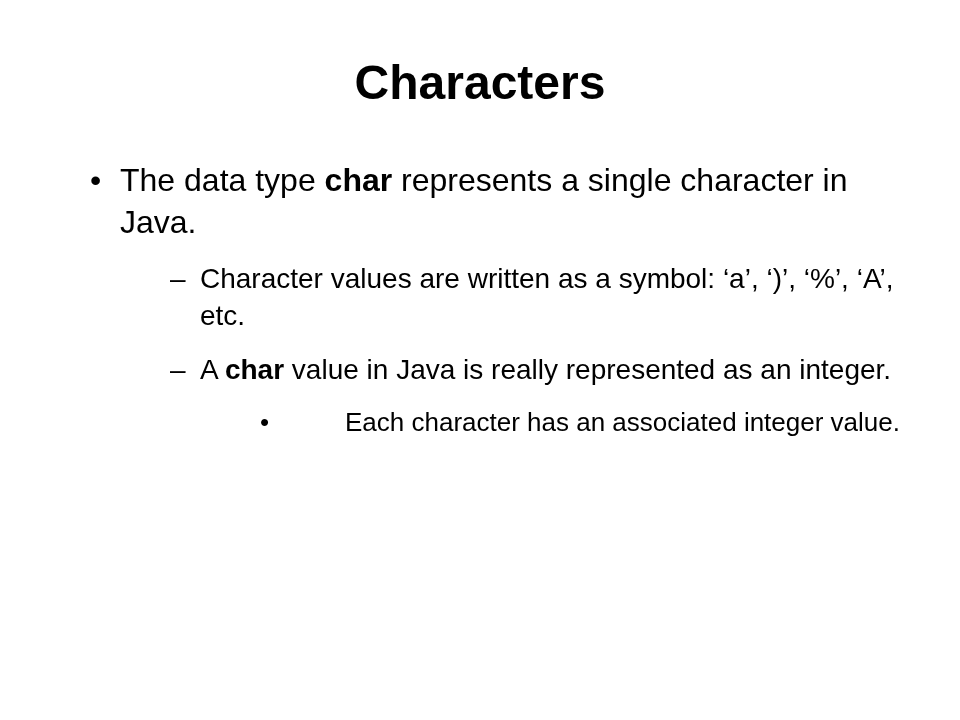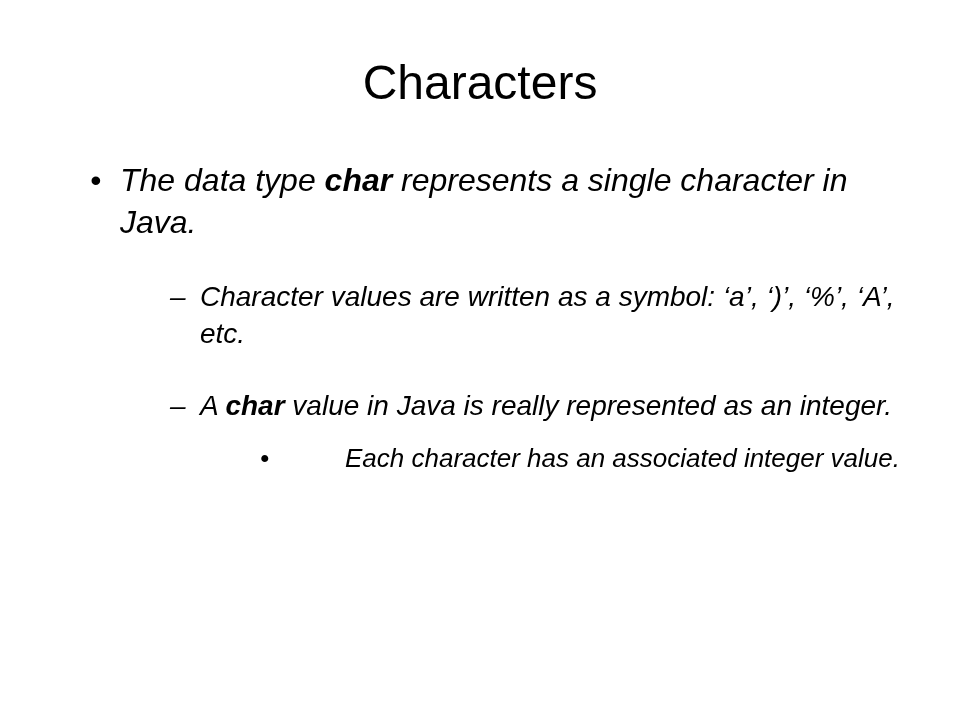--- a/index.html
+++ b/index.html
@@ -10,29 +10,28 @@
     body {
       width: 960px;
       height: 720px;
       background: #ffffff;
       font-family: Arial, Helvetica, sans-serif;
       color: #000000;
       padding: 40px 60px;
     }
     .slide-title {
       font-size: 48px;
-      font-weight: normal;
+      font-weight: bold;
       text-align: center;
       margin-bottom: 50px;
       margin-top: 15px;
     }
     .level1 {
       list-style: none;
       padding-left: 30px;
-      font-style: italic;
     }
     .level1 > li {
       font-size: 32px;
       line-height: 1.3;
       margin-bottom: 18px;
       position: relative;
       padding-left: 30px;
     }
     .level1 > li::before {
       content: "•";
@@ -45,21 +44,20 @@
       list-style: none;
       padding-left: 50px;
       margin-top: 18px;
     }
     .level2 > li {
       font-size: 28px;
       line-height: 1.3;
       margin-bottom: 18px;
       position: relative;
       padding-left: 30px;
-      margin-top: 36px;
     }
     .level2 > li::before {
       content: "–";
       position: absolute;
       left: 0;
       top: 0;
       font-size: 28px;
     }
     .level3 {
       list-style: none;

